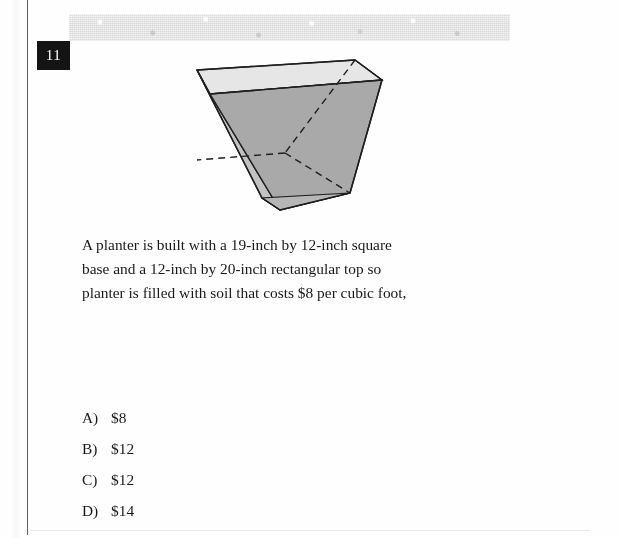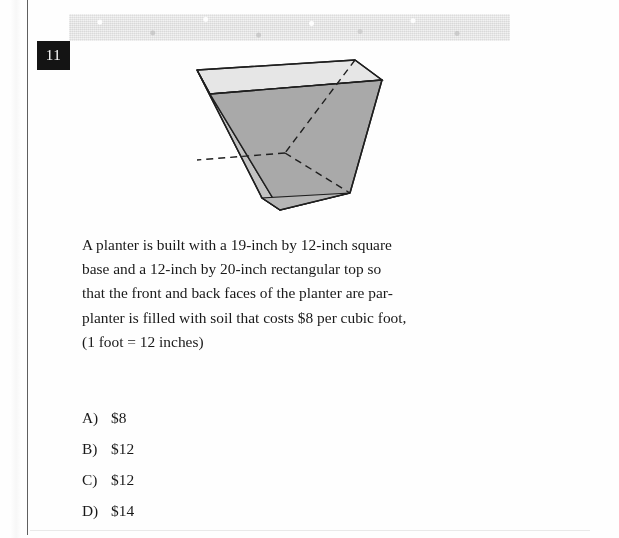--- a/index.html
+++ b/index.html
@@ -177,23 +177,21 @@
 
       <polyline points="135,105 47,112" fill="none" stroke="#1f1f1f" stroke-width="1.4" stroke-dasharray="7,5"></polyline>
 
       <polyline points="135,105 200,145" fill="none" stroke="#1f1f1f" stroke-width="1.4" stroke-dasharray="7,5"></polyline>
     </svg>
   </div>
 
   <div class="question-body">
     <p>A planter is built with a 19-inch by 12-inch square</p>
     <p>base and a 12-inch by 20-inch rectangular top so</p>
-    <p>that the front and back faces of the planter are par-</p>
     <p>planter is filled with soil that costs $8 per cubic foot,</p>
-    <p class="lastline">(1 foot = 12 inches)</p>
   </div>
 
   <div class="choices">
     <div class="choice">
       <span class="letter">A)</span>
       <span class="value">$8</span>
     </div>
     <div class="choice">
       <span class="letter">B)</span>
       <span class="value">$12</span>

